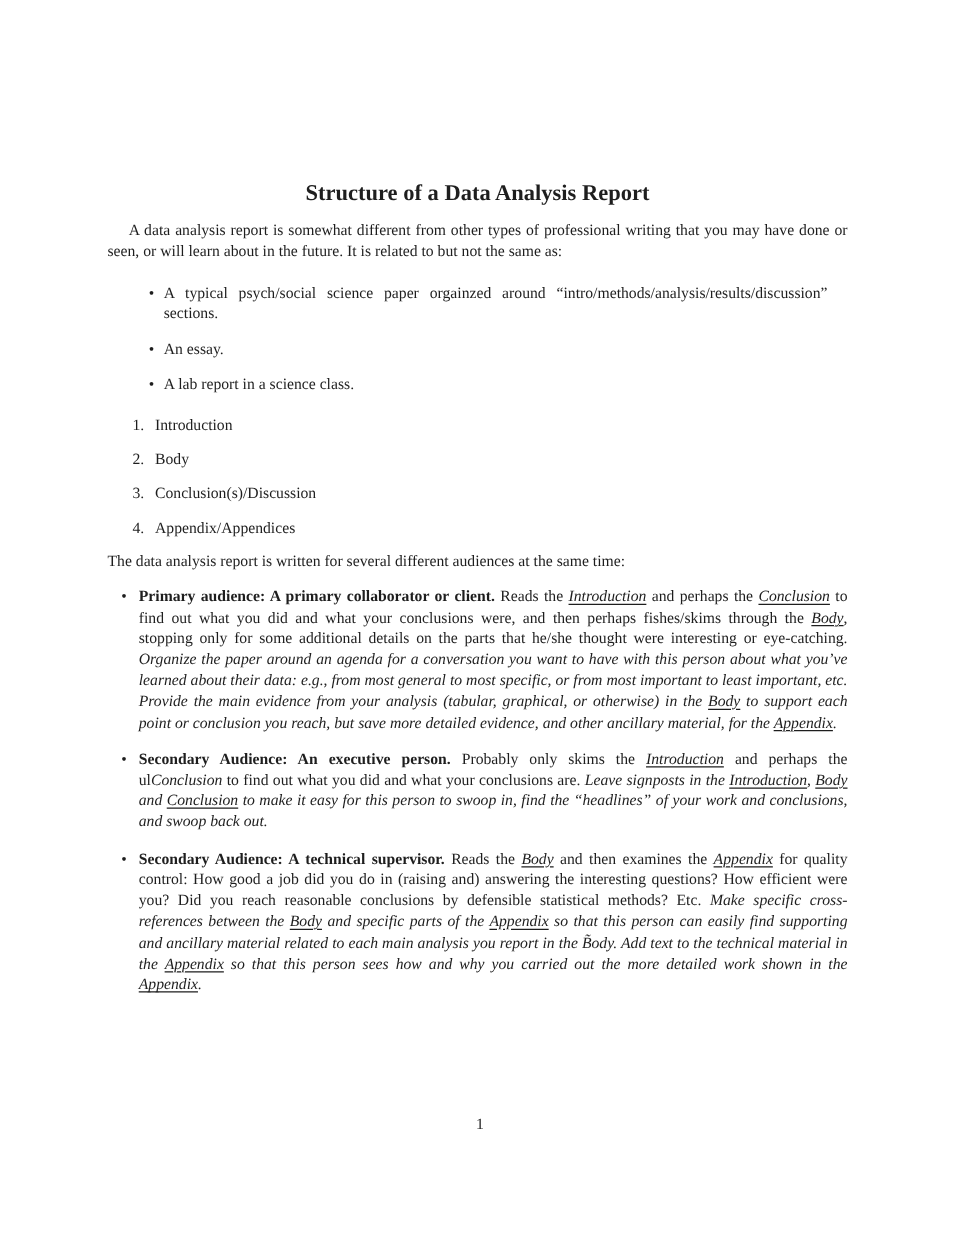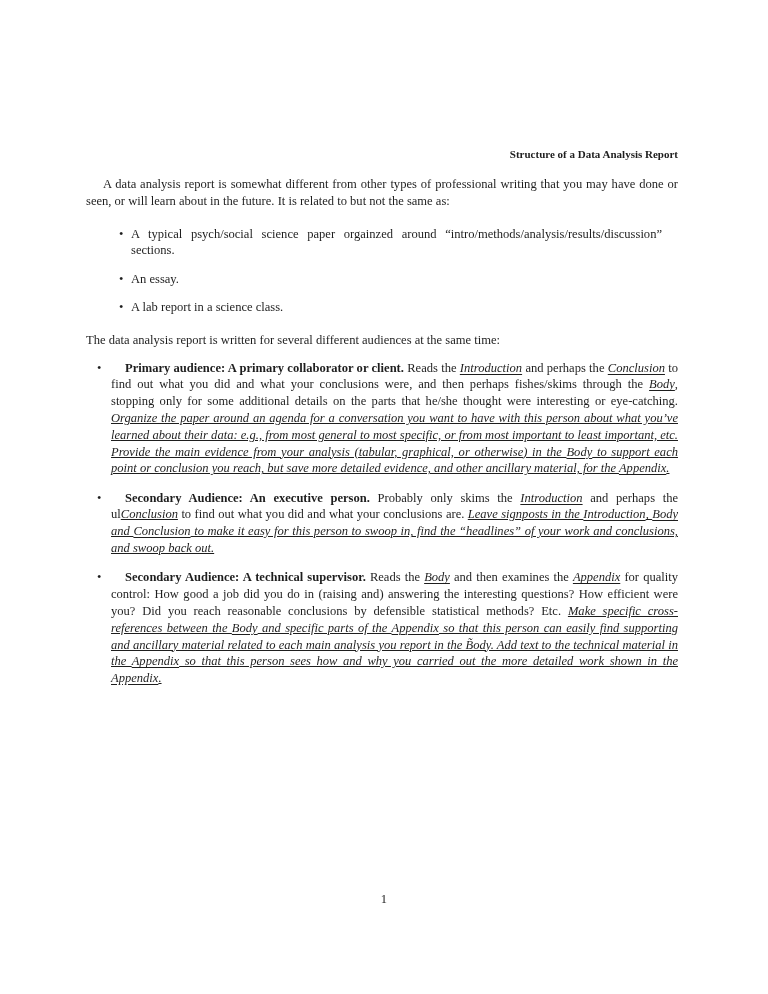--- a/index.html
+++ b/index.html
@@ -16,24 +16,24 @@
     font-family: "Liberation Serif", serif;
     font-size: 12.55px;
     line-height: 16.8px;
     overflow: hidden;
   }
   .content {
     padding: 146px 90px 0 86px; 
   }
   .doc-title {
     margin: 0 0 13px 0;
-    font-size: 11px;
+    font-size: 18px;
     line-height: 17px;
     font-weight: 700;
-    text-align: right;
+    text-align: center;
   }
   .para-indent {
     margin: 0 0 8px 0;
     text-indent: 17px;
     text-align: justify;
   }
   .lead {
     margin: 7px 0 11px 0;
     text-align: justify;
   }
@@ -74,23 +74,23 @@
     position: relative;
     text-align: justify;
     margin: 0 0 12.5px 0;
   }
   ul.aud li::before {
     content: "\2022";
     position: absolute;
     left: -14px;
     top: 0;
   }
-  .run-b { font-weight: 700; margin-left: 14px; }
+  .run-b { font-weight: 700; }
   .run-r { }
-  .run-i { font-style: italic; text-decoration: underline; }
+  .run-i { font-style: italic; }
   .run-iu {
     font-style: italic;
     text-decoration: underline;
     text-underline-offset: 2px;
     text-decoration-thickness: 1px;
   }
   .page-number {
     position: absolute;
     top: 891px;
     left: 0;
@@ -108,20 +108,26 @@
 
     <p class="para-indent">A data analysis report is somewhat different from other types of professional writing that you may have done or seen, or will learn about in the future. It is related to but not the same as:</p>
 
     <ul class="simple">
       <li>A typical psych/social science paper orgainzed around “intro/methods/analysis/results/discussion” sections.</li>
       <li>An essay.</li>
       <li>A lab report in a science class.</li>
     </ul>
 
 
+    <ol class="structure">
+      <li><span class="num">1.</span><span>Introduction</span></li>
+      <li><span class="num">2.</span><span>Body</span></li>
+      <li><span class="num">3.</span><span>Conclusion(s)/Discussion</span></li>
+      <li><span class="num">4.</span><span>Appendix/Appendices</span></li>
+    </ol>
 
     <p class="lead">The data analysis report is written for several different audiences at the same time:</p>
 
     <ul class="aud">
       <li><span class="run-b">Primary audience: A primary collaborator or client.</span><span class="run-r"> Reads the </span><span class="run-iu">Introduction</span><span class="run-r"> and perhaps the </span><span class="run-iu">Conclusion</span><span class="run-r"> to find out what you did and what your conclusions were, and then perhaps fishes/skims through the </span><span class="run-iu">Body</span><span class="run-r">, stopping only for some additional details on the parts that he/she thought were interesting or eye-catching. </span><span class="run-i">Organize the paper around an agenda for a conversation you want to have with this person about what you’ve learned about their data: e.g., from most general to most specific, or from most important to least important, etc. Provide the main evidence from your analysis (tabular, graphical, or otherwise) in the </span><span class="run-iu">Body</span><span class="run-i"> to support each point or conclusion you reach, but save more detailed evidence, and other ancillary material, for the </span><span class="run-iu">Appendix</span><span class="run-i">.</span></li>
       <li><span class="run-b">Secondary Audience: An executive person.</span><span class="run-r"> Probably only skims the </span><span class="run-iu">Introduction</span><span class="run-r"> and perhaps the ul</span><span class="run-i">Conclusion</span><span class="run-r"> to find out what you did and what your conclusions are. </span><span class="run-i">Leave signposts in the </span><span class="run-iu">Introduction</span><span class="run-i">, </span><span class="run-iu">Body</span><span class="run-i"> and </span><span class="run-iu">Conclusion</span><span class="run-i"> to make it easy for this person to swoop in, find the “headlines” of your work and conclusions, and swoop back out.</span></li>
       <li><span class="run-b">Secondary Audience: A technical supervisor.</span><span class="run-r"> Reads the </span><span class="run-iu">Body</span><span class="run-r"> and then examines the </span><span class="run-iu">Appendix</span><span class="run-r"> for quality control: How good a job did you do in (raising and) answering the interesting questions? How efficient were you? Did you reach reasonable conclusions by defensible statistical methods? Etc. </span><span class="run-i">Make specific cross-references between the </span><span class="run-iu">Body</span><span class="run-i"> and specific parts of the </span><span class="run-iu">Appendix</span><span class="run-i"> so that this person can easily find supporting and ancillary material related to each main analysis you report in the B̃ody. Add text to the technical material in the </span><span class="run-iu">Appendix</span><span class="run-i"> so that this person sees how and why you carried out the more detailed work shown in the </span><span class="run-iu">Appendix</span><span class="run-i">.</span></li>
     </ul>
 
   </div>

